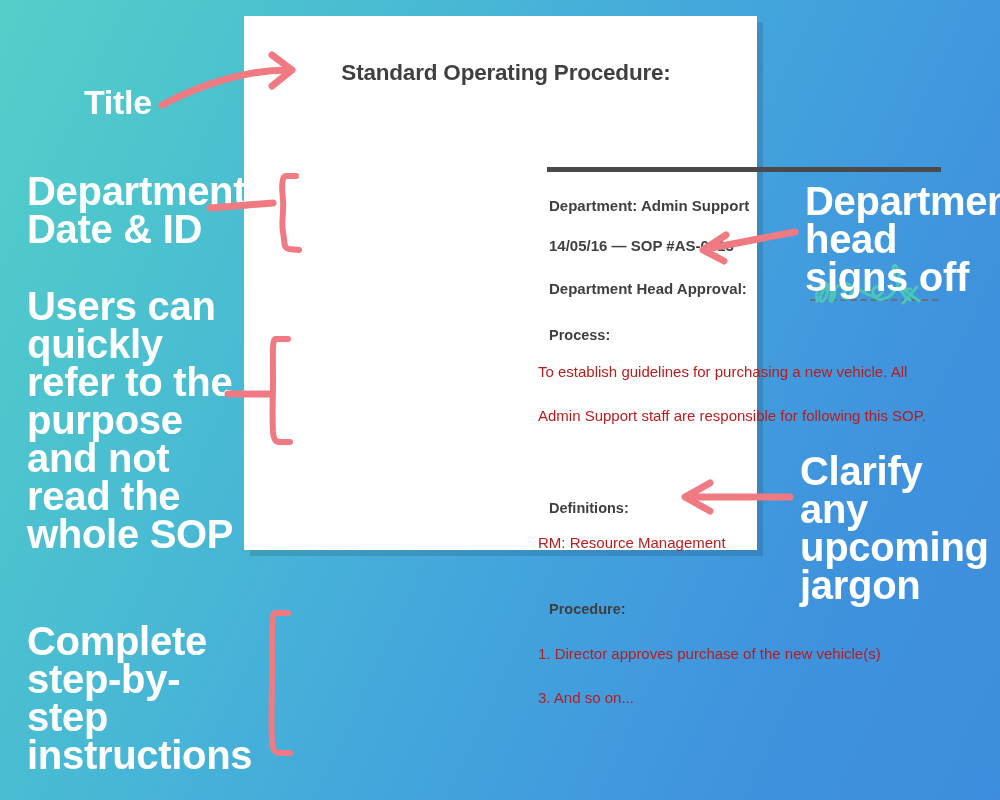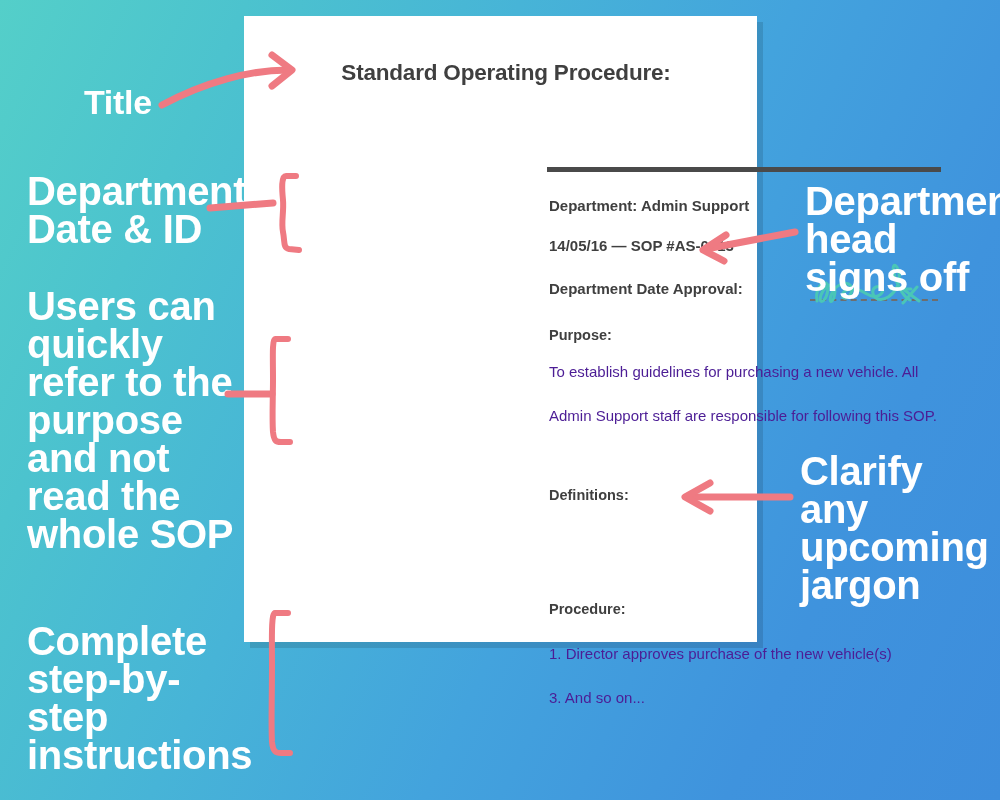--- a/index.html
+++ b/index.html
@@ -15,21 +15,21 @@
     font-family: "Liberation Sans", sans-serif;
     background: linear-gradient(115deg, #54cfc9 0%, #4cc3ce 18%, #47b4d7 38%, #43a3dd 58%, #3f93dd 80%, #3d8ddc 100%);
   }
 
   
   #doc-card {
     position: absolute;
     left: 244px;
     top: 16px;
     width: 513px;
-    height: 626px;
+    height: 534px;
     background: #ffffff;
     box-shadow: 6px 6px 0 rgba(0,0,0,0.12);
   }
   .doc-inner {
     position: absolute;
     left: 0; top: 0; right: 0; bottom: 0;
     padding: 0;
   }
 
   .doc-title {
@@ -82,28 +82,28 @@
   }
 
   .section-head {
     position: absolute;
     left: 305px;
     font-size: 14.5px;
     font-weight: bold;
     color: #3f3f3f;
   }
   #head-purpose { top: 311px; }
-  #head-definitions { top: 471px; text-align: right; }
+  #head-definitions { top: 484px; text-align: right; }
   #head-procedure { top: 585px; }
 
   .body-text {
     position: absolute;
-    left: 305px;
+    left: 294px;
     font-size: 15px;
-    color: #4c1d95;
+    color: #b91c1c;
     line-height: 44px;
   }
   #purpose-body { top: 334px; width: 400px; }
   #def-rm { top: 505px; }
   #def-po { top: 543px; }
   #proc-list { top: 616px; width: 430px; }
   #proc-list .proc-item { display: block; }
   .ital { font-style: italic; }
 
   
@@ -141,37 +141,38 @@
 
       <div class="doc-title">
         <div>Standard Operating Procedure:</div>
       </div>
     </div>
 
     <div class="doc-rule"></div>
 
     <div class="meta-line" id="meta-dept">Department: Admin Support</div>
     <div class="meta-line" id="meta-date">14/05/16 — SOP #AS-0013</div>
-    <div class="meta-line" id="meta-approval">Department Date Approval:</div>
+    <div class="meta-line" id="meta-approval">Department Head Approval:</div>
 
     <div class="sig-line"></div>
 
     <svg class="signature" viewBox="0 0 136 46">
       <g fill="none" stroke="#4ac6b7" stroke-width="3" stroke-linecap="round" stroke-linejoin="round">
         <path d="M10 42 C8 32, 14 22, 19 24 C23 26, 20 38, 17 41 C14 44, 12 42, 14 36 C16 30, 22 24, 26 27 C30 30, 27 40, 25 42 C23 44, 22 40, 25 34 C29 26, 38 22, 43 26 C47 29, 44 38, 39 39 C35 40, 34 35, 38 32 C44 28, 54 31, 60 35 C65 38, 70 39, 74 35 C78 31, 74 26, 69 28 C64 30, 65 38, 71 40 C78 42, 86 36, 90 28 C94 20, 92 10, 89 7 C86 4, 85 10, 88 18 C92 30, 97 38, 103 41"></path>
         <path d="M84 30 L104 30"></path>
         <path d="M96 44 L110 28"></path>
         <path d="M96 30 L112 42"></path>
       </g>
     </svg>
 
-    <div class="section-head" id="head-purpose">Purpose:</div>
+    <div class="section-head" id="head-purpose">Process:</div>
     <div class="body-text" id="purpose-body">To establish guidelines for purchasing a new vehicle. All Admin Support staff are responsible for following this SOP.</div>
 
     <div class="section-head" id="head-definitions">Definitions:</div>
+    <div class="body-text" id="def-rm">RM: Resource Management</div>
 
     <div class="section-head" id="head-procedure">Procedure:</div>
     <div class="body-text" id="proc-list">
       <span class="proc-item">1. Director approves purchase of the new vehicle(s)</span>
       <span class="proc-item">3. And so on...</span>
     </div>
   </div>
 
   <div class="anno" id="anno-title">Title</div>
 

